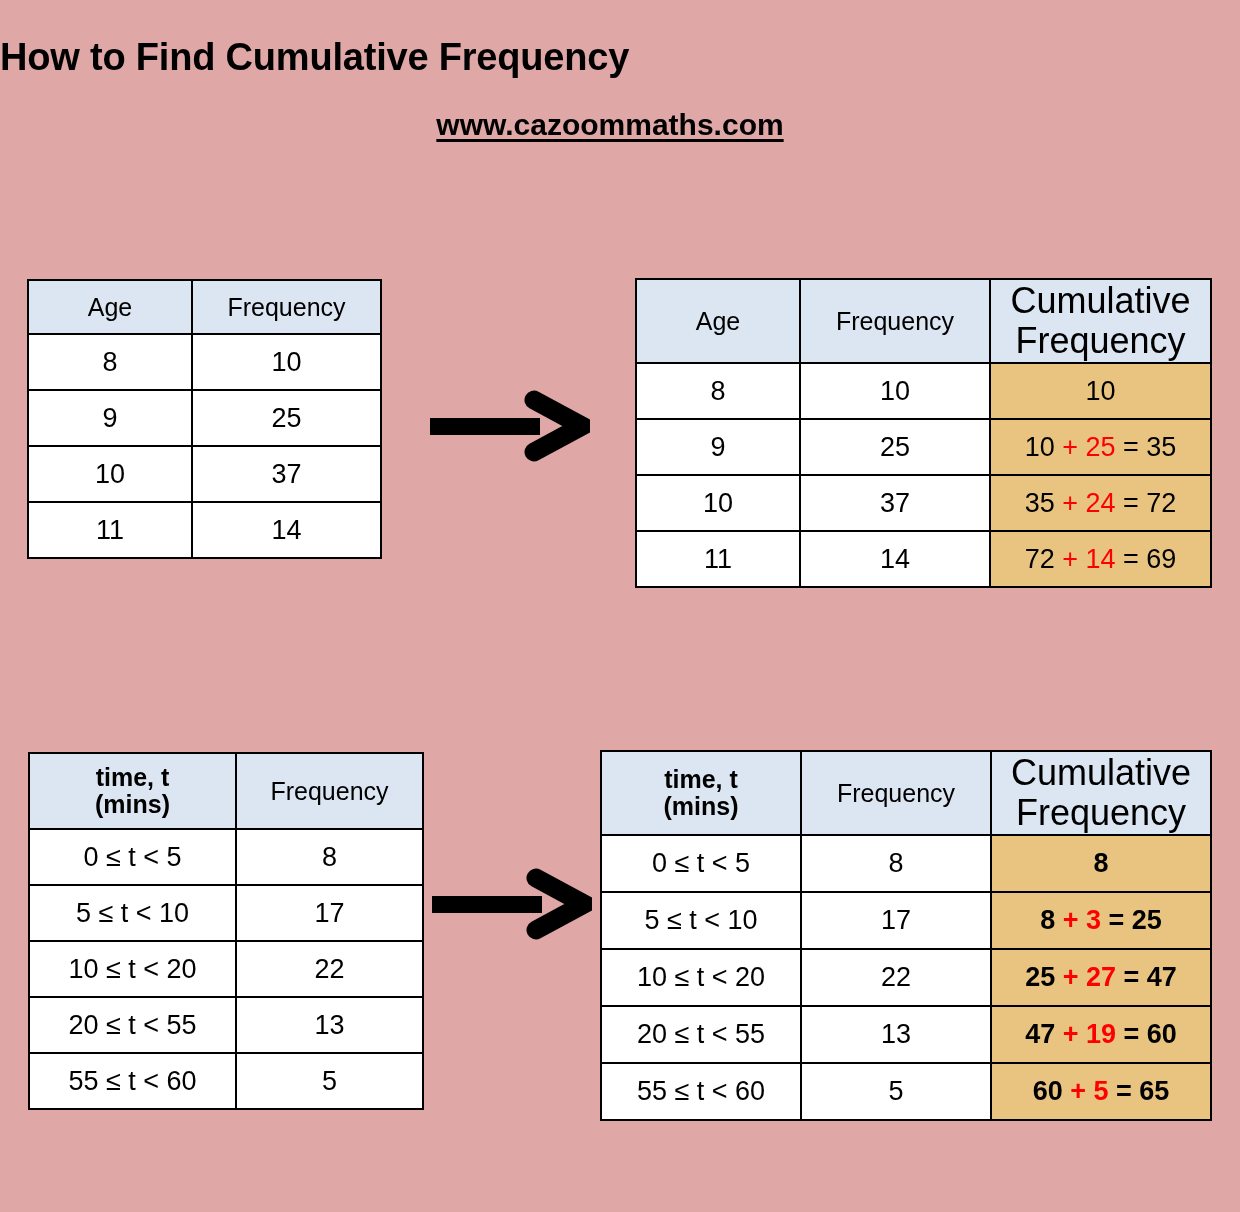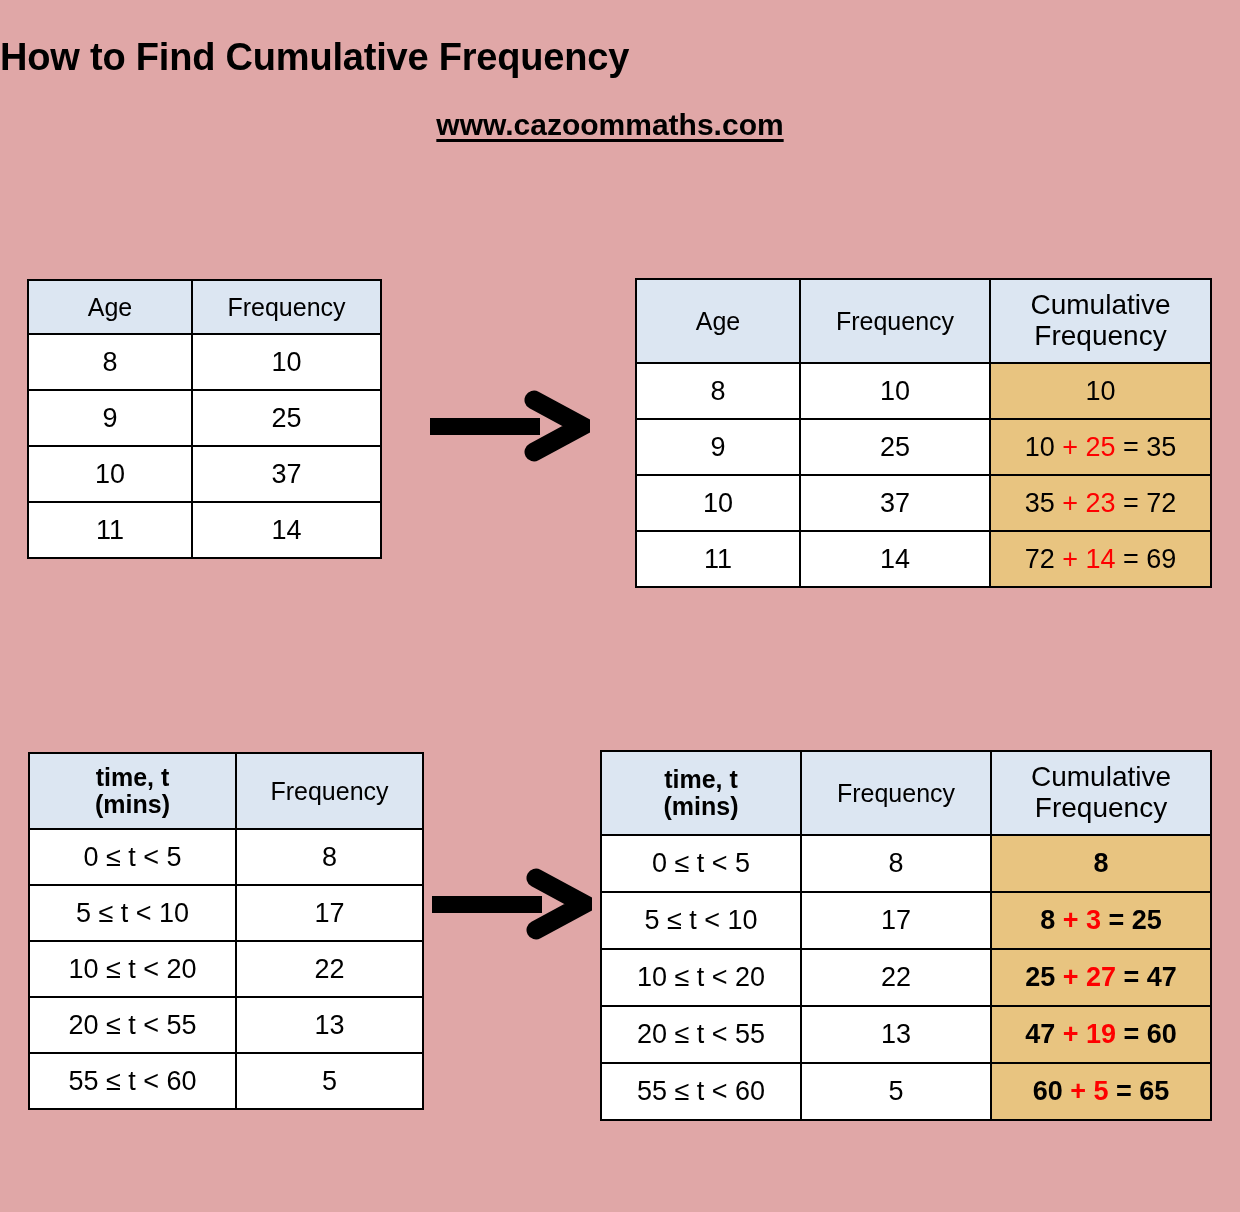--- a/index.html
+++ b/index.html
@@ -54,21 +54,21 @@
     vertical-align: middle;
     font-weight: normal;
     color: #000;
     background: #ffffff;
     padding: 0;
   }
   .cf-table th {
     background: #dce6f2;
   }
   .hdr-sm { font-size: 25px; }
-  .hdr-lg { font-size: 28px; line-height: 1.06; }
+  .hdr-lg { font-size: 36px; line-height: 1.06; }
   .cell-val { font-size: 27px; }
   .gold { background: #e8c480 !important; }
   .red { color: #fe0000; }
   .blk { color: #000; }
   .cum-expr { font-size: 27px; white-space: nowrap; }
   .bold-val { font-weight: bold; }
 
   
   #table-age-freq { left: 27px; top: 279px; width: 353px; }
   #table-age-freq col.c1 { width: 164px; }
@@ -178,21 +178,21 @@
       <td class="cell-val">9</td>
       <td class="cell-val red">25</td>
       <td class="cell-val gold">
         <span class="cum-expr"><span class="blk">10</span> <span class="red">+ 25</span> <span class="blk">=</span> <span class="blk">35</span></span>
       </td>
     </tr>
     <tr>
       <td class="cell-val">10</td>
       <td class="cell-val red">37</td>
       <td class="cell-val gold">
-        <span class="cum-expr"><span class="blk">35</span> <span class="red">+ 23</span> <span class="blk">=</span> <span class="blk">72</span></span>
+        <span class="cum-expr"><span class="blk">35</span> <span class="red">+ 24</span> <span class="blk">=</span> <span class="blk">72</span></span>
       </td>
     </tr>
     <tr>
       <td class="cell-val">11</td>
       <td class="cell-val red">14</td>
       <td class="cell-val gold">
         <span class="cum-expr"><span class="blk">72</span> <span class="red">+ 14</span> <span class="blk">=</span> <span class="blk">69</span></span>
       </td>
     </tr>
   </tbody>

